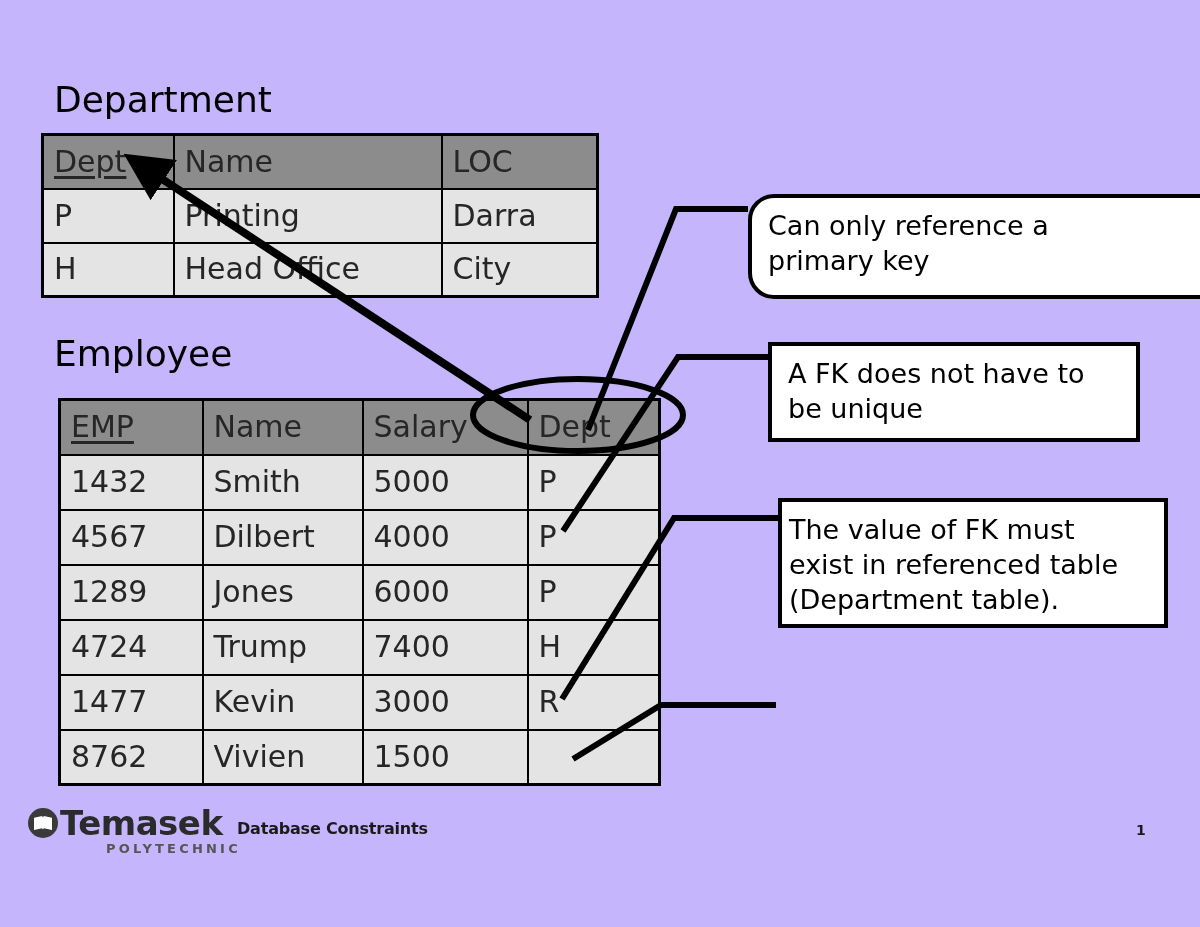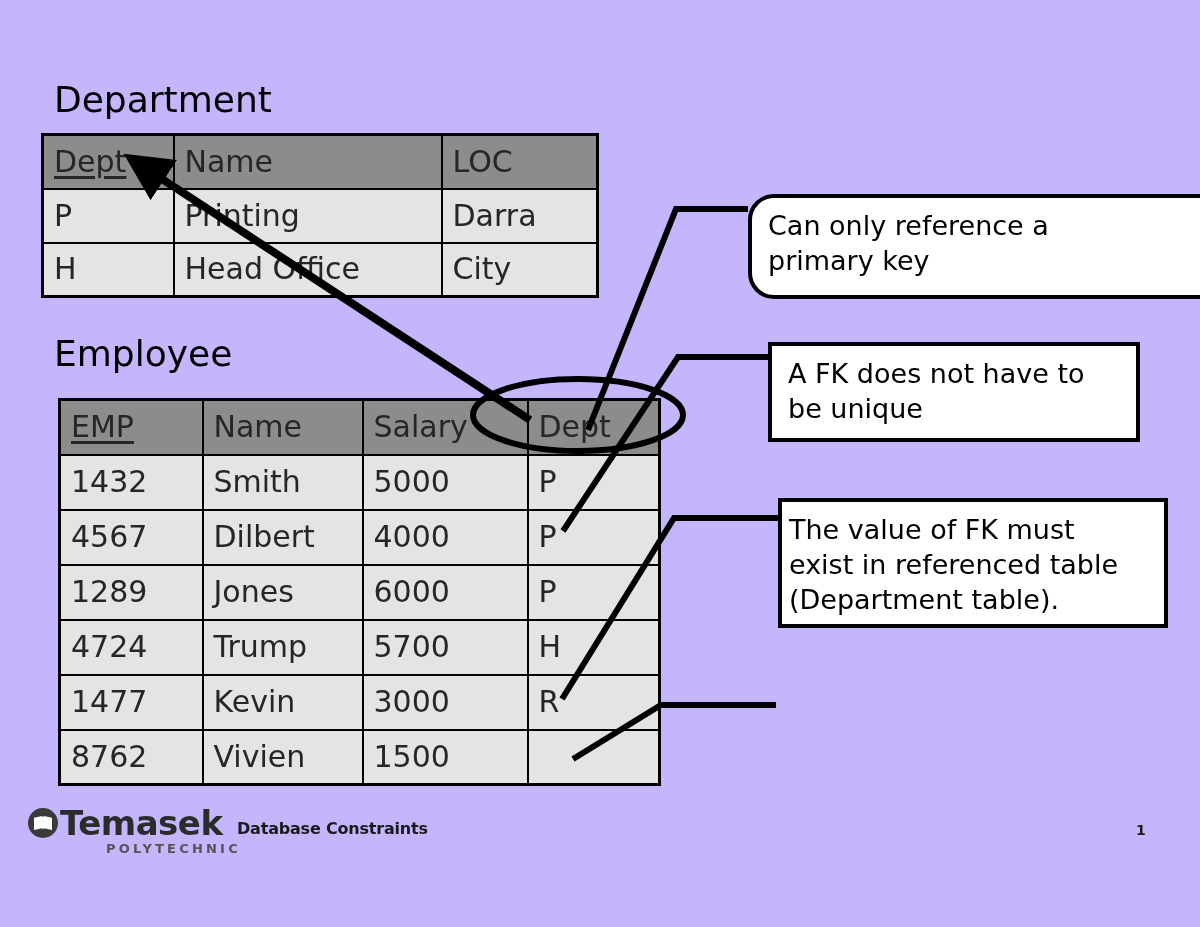--- a/index.html
+++ b/index.html
@@ -250,21 +250,21 @@
       </tr>
       <tr>
         <td>1289</td>
         <td>Jones</td>
         <td>6000</td>
         <td>P</td>
       </tr>
       <tr>
         <td>4724</td>
         <td>Trump</td>
-        <td>5700</td>
+        <td>7400</td>
         <td>H</td>
       </tr>
       <tr>
         <td>1477</td>
         <td>Kevin</td>
         <td>3000</td>
         <td>R</td>
       </tr>
       <tr>
         <td>8762</td>

